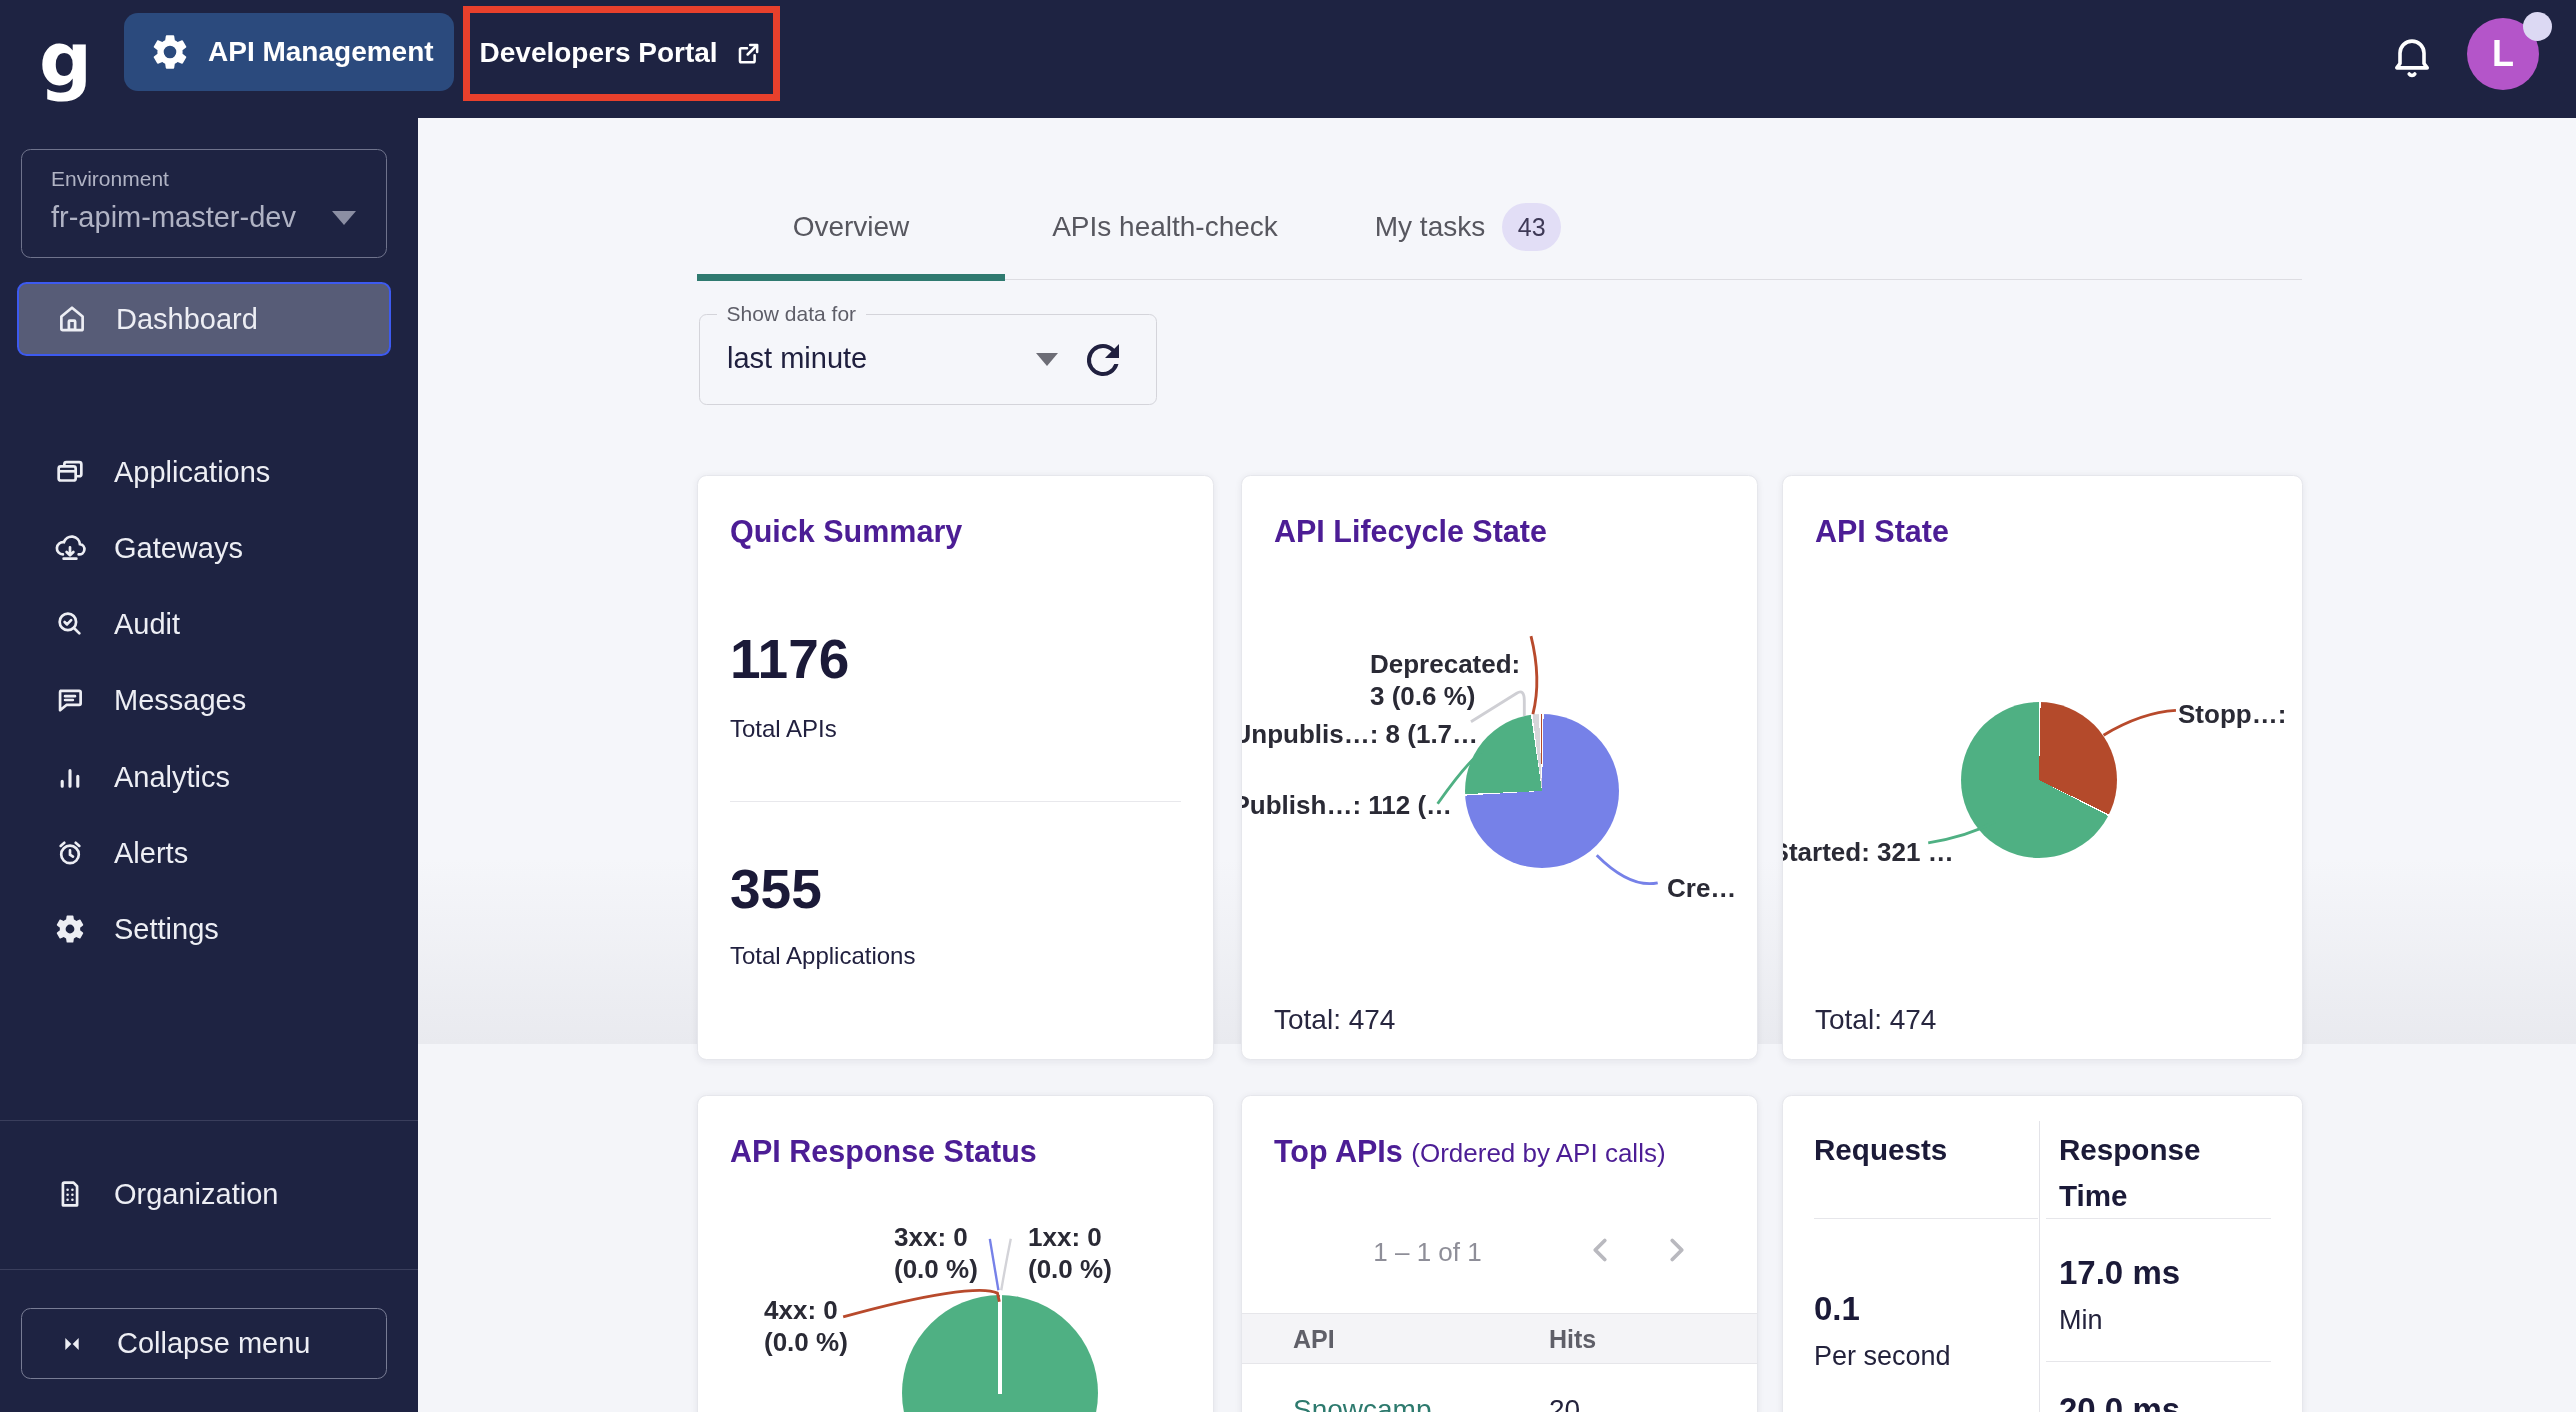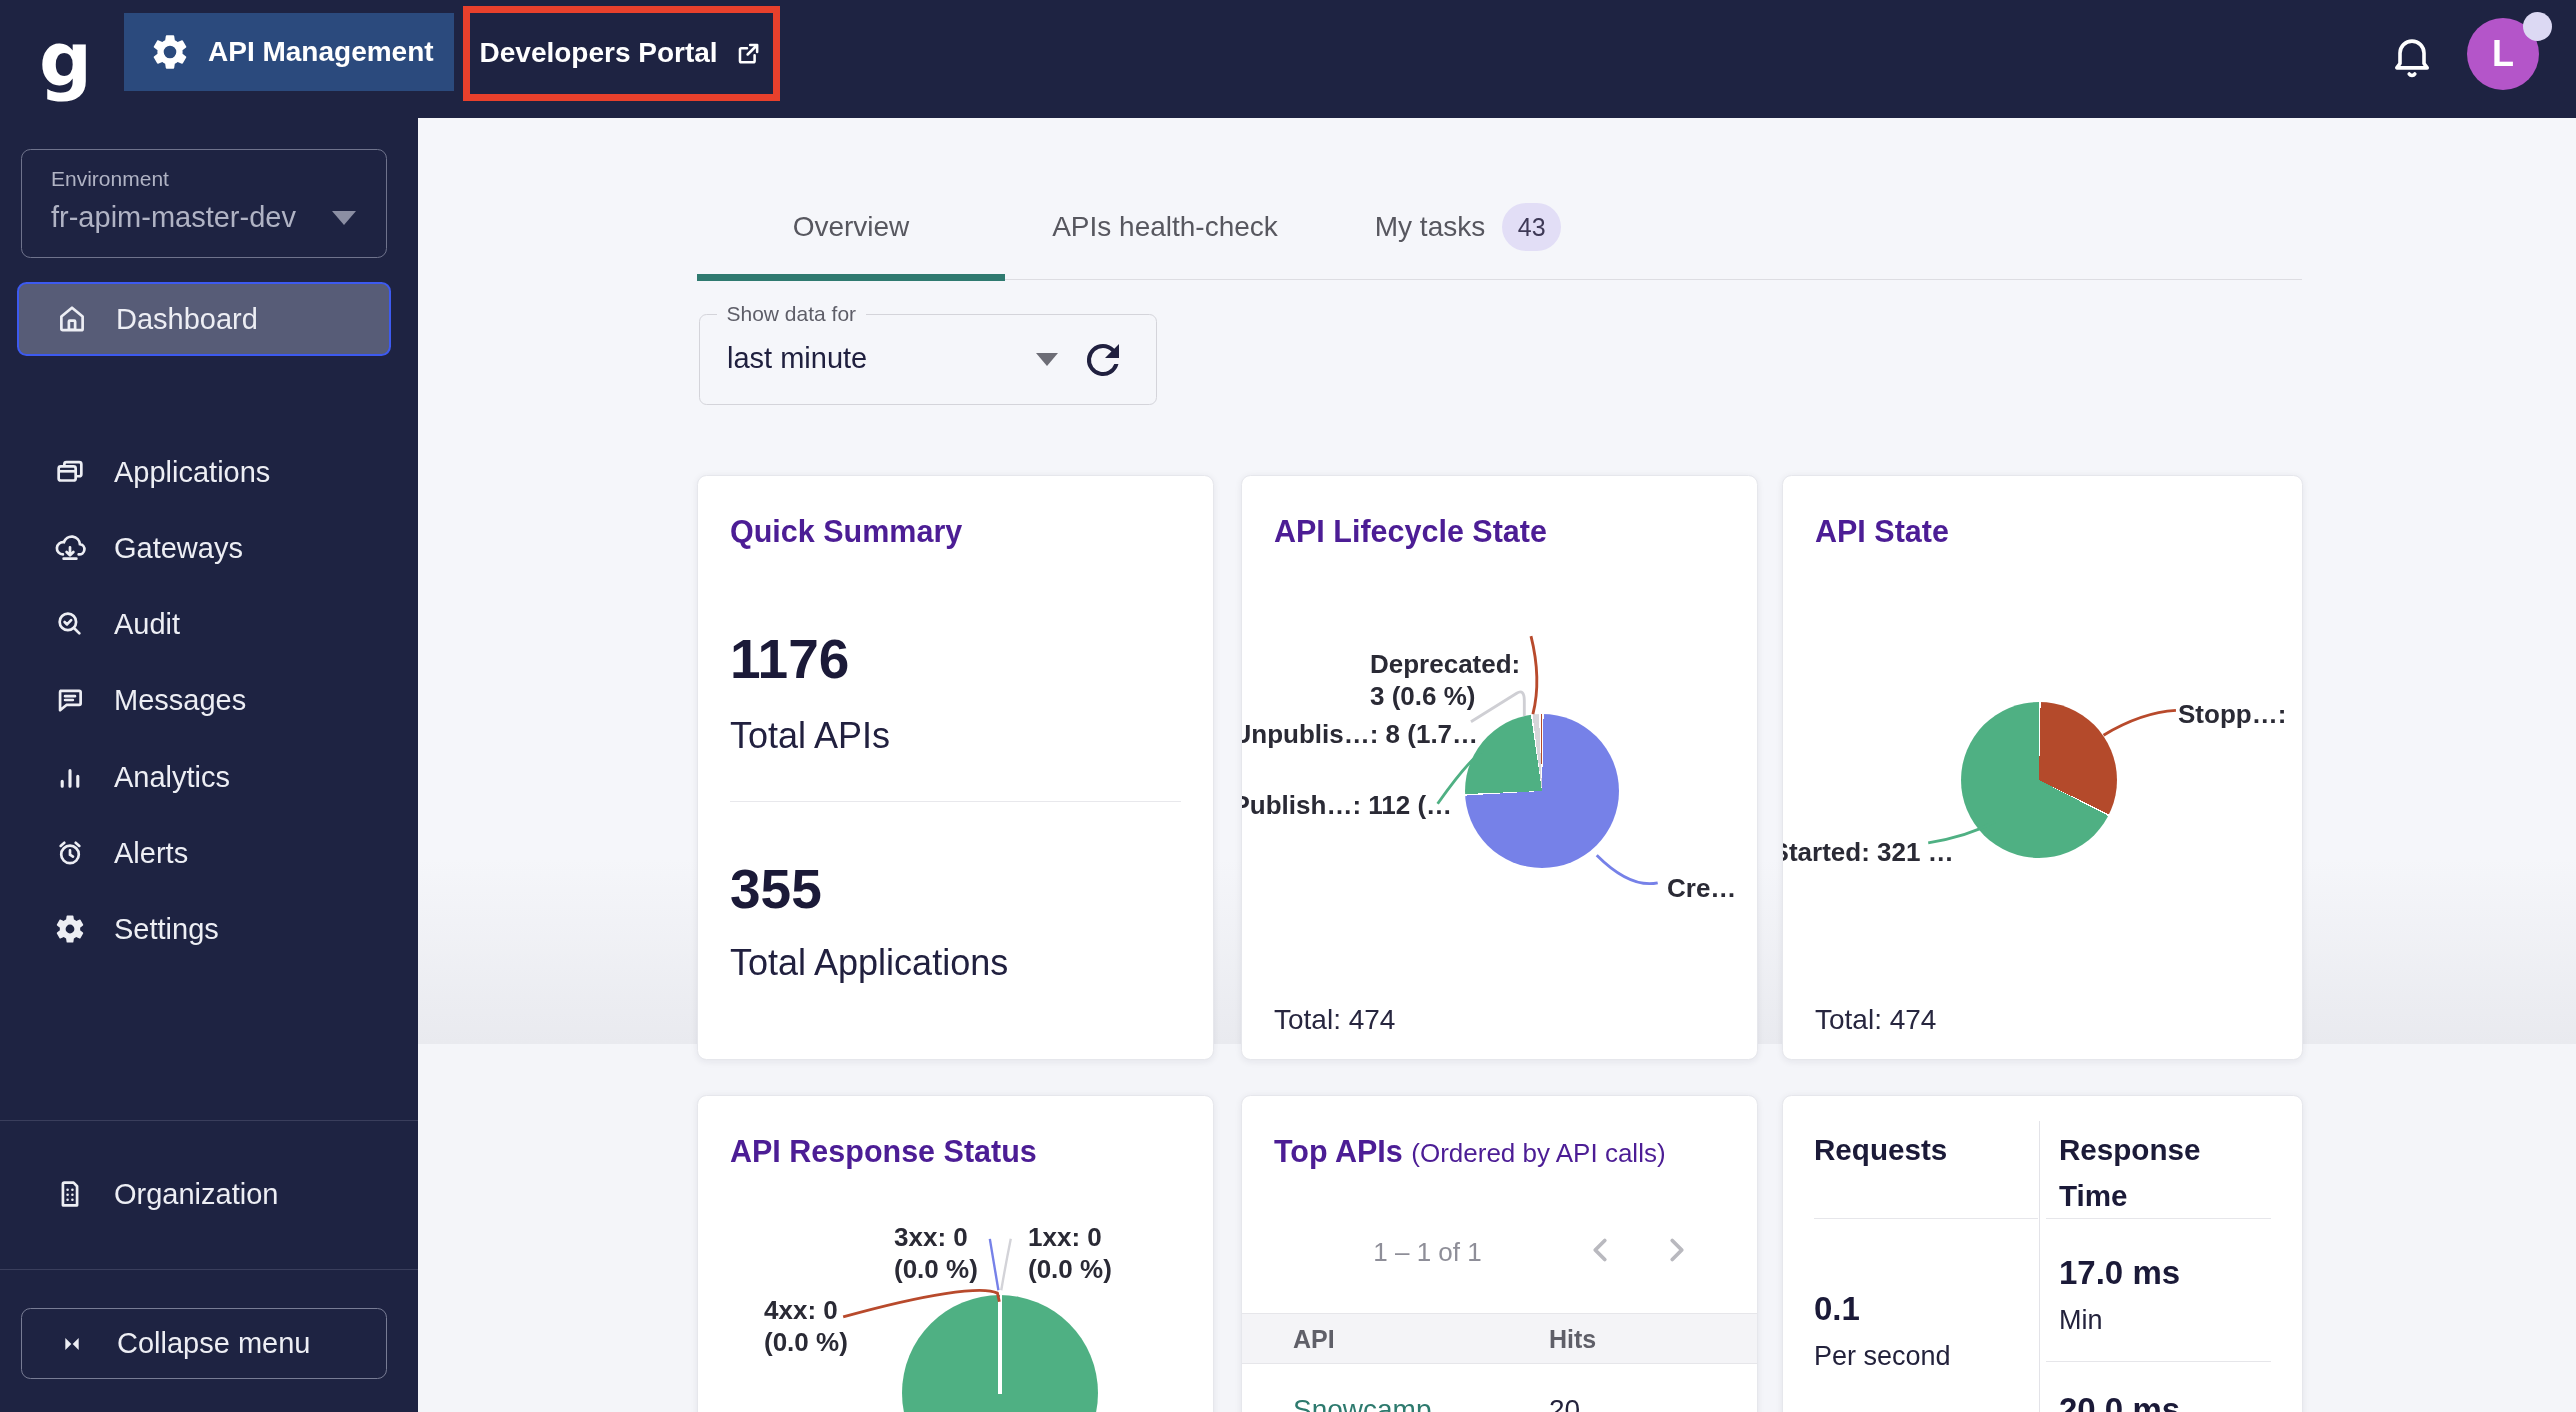--- a/index.html
+++ b/index.html
@@ -4,21 +4,21 @@
 <style>
   * { margin:0; padding:0; box-sizing:border-box; }
   html,body { width:2576px; height:1413px; overflow:hidden; }
   body { position:relative; font-family:"Liberation Sans","DejaVu Sans",sans-serif; background:#f4f5f9; }
 
   
   .topbar { position:absolute; left:0; top:0; width:2576px; height:118px; background:#1e2342; z-index:30; }
   .logo-g { position:absolute; left:32px; top:13.3px; width:67px; height:92px; color:#ffffff;
             font-family:"DejaVu Sans",sans-serif; font-size:74px; font-weight:bold; line-height:92px; text-align:center; }
   .apim-btn { position:absolute; left:124px; top:13.3px; width:330px; height:78px; background:#2b4a7d;
-              border-radius:0; display:flex; align-items:center; gap:17px; padding-left:25px; cursor:pointer; }
+              border-radius:14px; display:flex; align-items:center; gap:17px; padding-left:25px; cursor:pointer; }
   .apim-btn span.lbl { color:#ffffff; font-size:28px; font-weight:bold; }
   .annotation-box { position:absolute; left:463px; top:5.7px; width:317px; height:95px; border:7.6px solid #e8402c; z-index:40; }
   .devportal { position:absolute; left:0; top:0; width:100%; height:100%; display:flex; align-items:center;
                justify-content:center; gap:15.3px; cursor:pointer; }
   .devportal span.lbl { color:#ffffff; font-size:28px; font-weight:bold; }
   .bell { position:absolute; left:2388px; top:29px; width:48px; height:53px; cursor:pointer; }
   .avatar { position:absolute; left:2467px; top:18px; width:72px; height:72px; border-radius:50%; background:#b455c9;
             display:flex; align-items:center; justify-content:center; color:#fff; font-size:36px; font-weight:bold; cursor:pointer; }
   .avatar-badge { position:absolute; left:2523px; top:12.4px; width:29px; height:29px; border-radius:50%; background:#dcd9f3; }
 
@@ -66,21 +66,21 @@
   .card-title { position:absolute; left:32px; top:38px; font-size:30.5px; font-weight:bold; color:#4c1d95; }
   .c1 { left:279px; top:357px; width:517px; height:585px; }
   .c2 { left:823px; top:357px; width:517px; height:585px; }
   .c3 { left:1364px; top:357px; width:521px; height:585px; }
   .c4 { left:279px; top:977px; width:517px; height:400px; }
   .c5 { left:823px; top:977px; width:517px; height:400px; }
   .c6 { left:1364px; top:977px; width:521px; height:400px; }
 
   
   .qs-num { position:absolute; left:32px; font-size:55px; font-weight:800; color:#1b1a38; }
-  .qs-lbl { position:absolute; left:32px; font-size:36px; color:#21203f; }
+  .qs-lbl { position:absolute; left:32px; font-size:24px; color:#21203f; }
   .qs-divider { position:absolute; left:32px; right:32px; top:325px; border-top:1.9px solid #e8e8ec; }
 
   
   .pie { position:absolute; border-radius:50%; }
   .pie-label { position:absolute; font-size:26px; font-weight:bold; color:#2a2a35; line-height:32px; white-space:nowrap; }
   .pie-total { position:absolute; left:32px; font-size:28px; color:#27263f; }
   .leader-svg { position:absolute; left:0; top:0; pointer-events:none; }
 
   
   .paginator { position:absolute; left:95px; top:141px; width:181px; text-align:center; font-size:26px; color:#8e8e98; }

